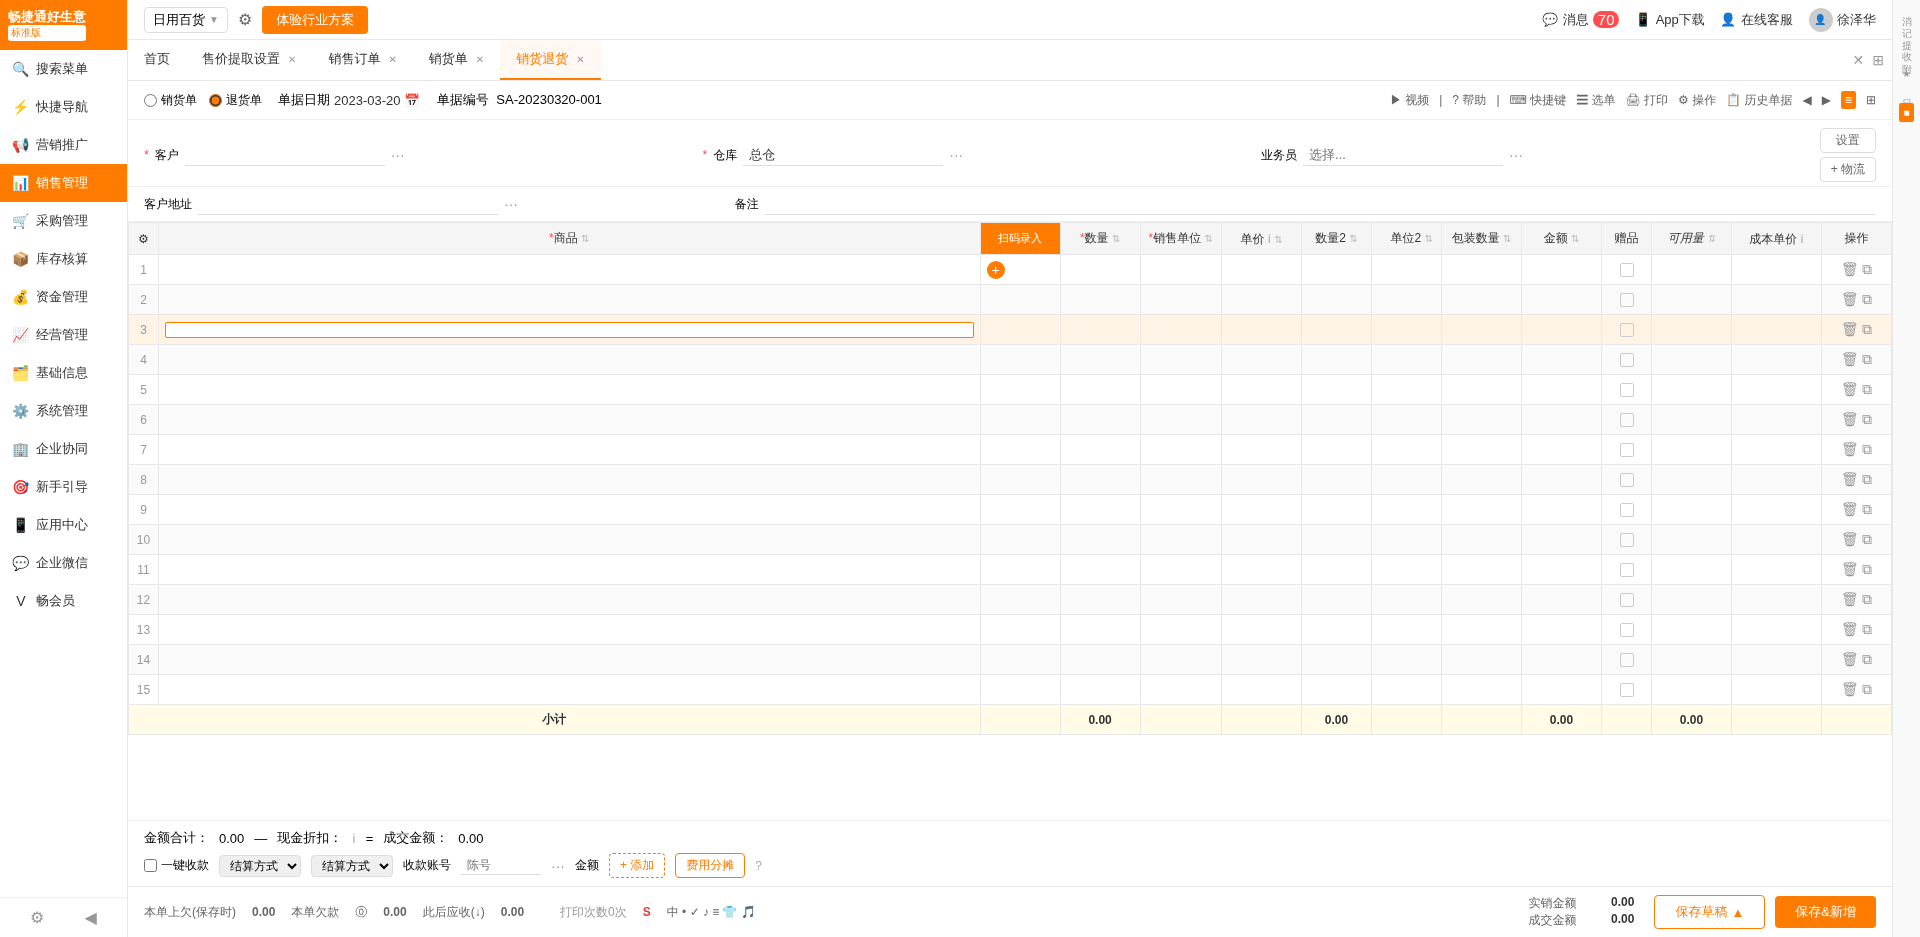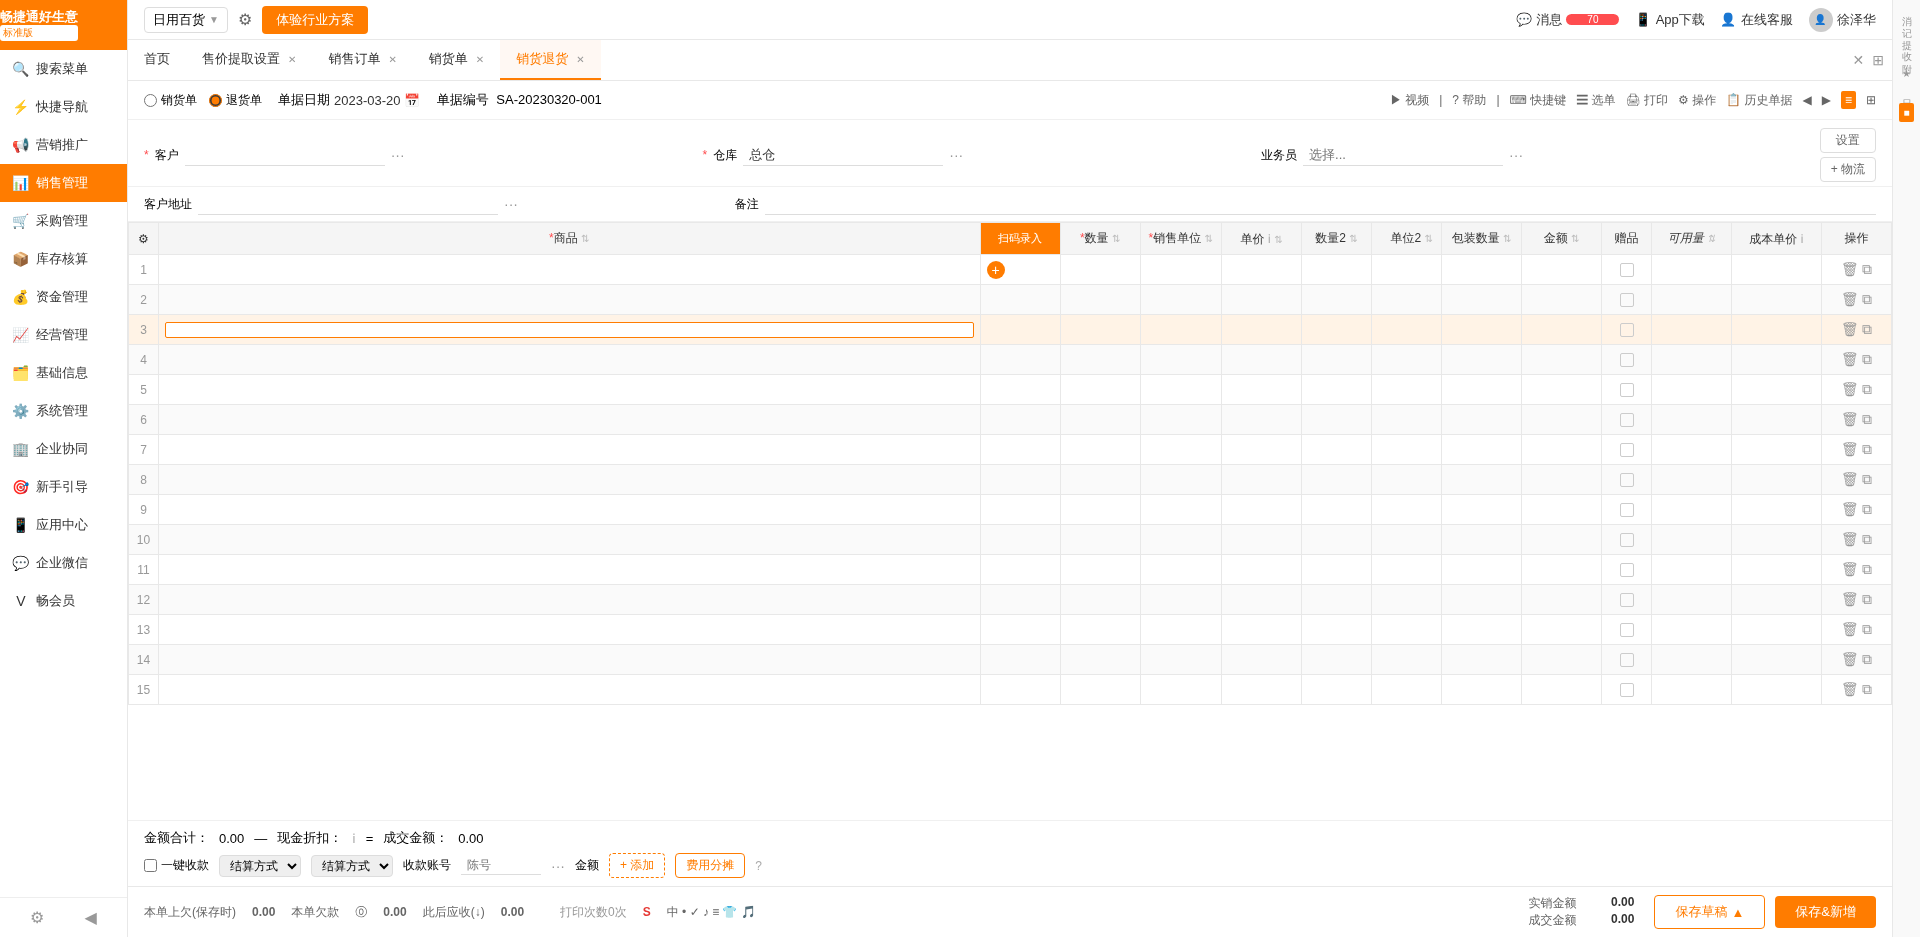--- a/index.html
+++ b/index.html
@@ -1,41 +1,41 @@
 <!DOCTYPE html>
 <html><head>
   <meta charset="utf-8">
   <style>
     * { box-sizing: border-box; margin: 0; padding: 0; }
     body { font-family: 'Microsoft YaHei', Arial, sans-serif; font-size: 12px; background: #f5f5f5; display: flex; height: 937px; overflow: hidden; }
 
     
     .sidebar { width: 128px; background: #fff; display: flex; flex-direction: column; border-right: 1px solid #e8e8e8; flex-shrink: 0; }
-    .sidebar-logo { background: #ff7c00; display: flex; align-items: center; gap: 6px; height: 50px; }
+    .sidebar-logo { background: #ff7c00; padding: 8px; display: flex; align-items: center; gap: 6px; height: 50px; }
     .sidebar-logo-text { color: #fff; font-size: 13px; font-weight: bold; line-height: 1.3; }
     .sidebar-logo-badge { background: #fff; color: #ff7c00; font-size: 10px; border-radius: 3px; padding: 1px 3px; }
     .sidebar-item { display: flex; align-items: center; gap: 6px; padding: 10px 12px; cursor: pointer; color: #333; font-size: 13px; }
     .sidebar-item.active { background: #ff7c00; color: #fff; }
     .sidebar-item .icon { width: 18px; height: 18px; display: flex; align-items: center; justify-content: center; font-size: 14px; }
     .sidebar-bottom { margin-top: auto; display: flex; align-items: center; justify-content: space-around; padding: 10px; border-top: 1px solid #eee; }
     .sidebar-bottom-icon { cursor: pointer; color: #999; font-size: 16px; }
 
     
     .main { flex: 1; display: flex; flex-direction: column; overflow: hidden; }
 
     
     .topbar { background: #fff; height: 40px; display: flex; align-items: center; justify-content: space-between; padding: 0 16px; border-bottom: 1px solid #e8e8e8; flex-shrink: 0; }
     .topbar-left { display: flex; align-items: center; gap: 10px; }
     .topbar-select { display: flex; align-items: center; gap: 4px; border: 1px solid #ddd; border-radius: 4px; padding: 3px 8px; cursor: pointer; font-size: 13px; }
     .topbar-select .arrow { color: #999; font-size: 10px; }
     .topbar-gear { color: #666; cursor: pointer; font-size: 16px; }
     .btn-orange { background: #ff7c00; color: #fff; border: none; border-radius: 4px; padding: 5px 14px; cursor: pointer; font-size: 13px; }
     .topbar-right { display: flex; align-items: center; gap: 16px; font-size: 13px; color: #333; }
     .topbar-right-item { display: flex; align-items: center; gap: 4px; cursor: pointer; }
-    .badge { background: #ff4d4f; color: #fff; border-radius: 10px; padding: 0 21px; font-size: 10px; }
+    .badge { background: #ff4d4f; color: #fff; border-radius: 10px; padding: 0 5px; font-size: 15px; }
     .avatar { width: 24px; height: 24px; border-radius: 50%; background: #ccc; display: flex; align-items: center; justify-content: center; font-size: 10px; }
 
     
     .tabs { background: #fff; display: flex; align-items: center; border-bottom: 1px solid #e8e8e8; flex-shrink: 0; }
     .tab { padding: 10px 16px; cursor: pointer; color: #333; font-size: 13px; display: flex; align-items: center; gap: 4px; border-bottom: 2px solid transparent; }
     .tab.active { color: #ff7c00; border-bottom: 2px solid #ff7c00; background: #fff8f3; }
     .tab .close { color: #999; font-size: 10px; margin-left: 4px; }
     .tabs-end { margin-left: auto; display: flex; align-items: center; gap: 8px; padding-right: 8px; }
     .tab-close-btn { color: #999; cursor: pointer; font-size: 14px; }
 
@@ -784,20 +784,35 @@
                     <div class="checkbox"></div>
                   </div>
                 </td>
       <td></td>
       <td></td>
       <td>
         <button class="icon-btn">🗑</button>
         <button class="icon-btn">⧉</button>
       </td>
     </tr>
+              <tr class="summary-row">
+    <td colspan="2"><span>小计</span></td>
+    <td></td>
+    <td>0.00</td>
+    <td></td>
+    <td></td>
+    <td>0.00</td>
+    <td></td>
+    <td></td>
+    <td>0.00</td>
+    <td></td>
+    <td>0.00</td>
+    <td></td>
+    <td></td>
+  </tr>
             </tbody>
         </table>
       </div>
 
       <div class="footer">
         <div class="footer-row1">
           <span>金额合计：</span>
           <span>0.00</span>
           <span>—</span>
           <span>现金折扣：</span>

